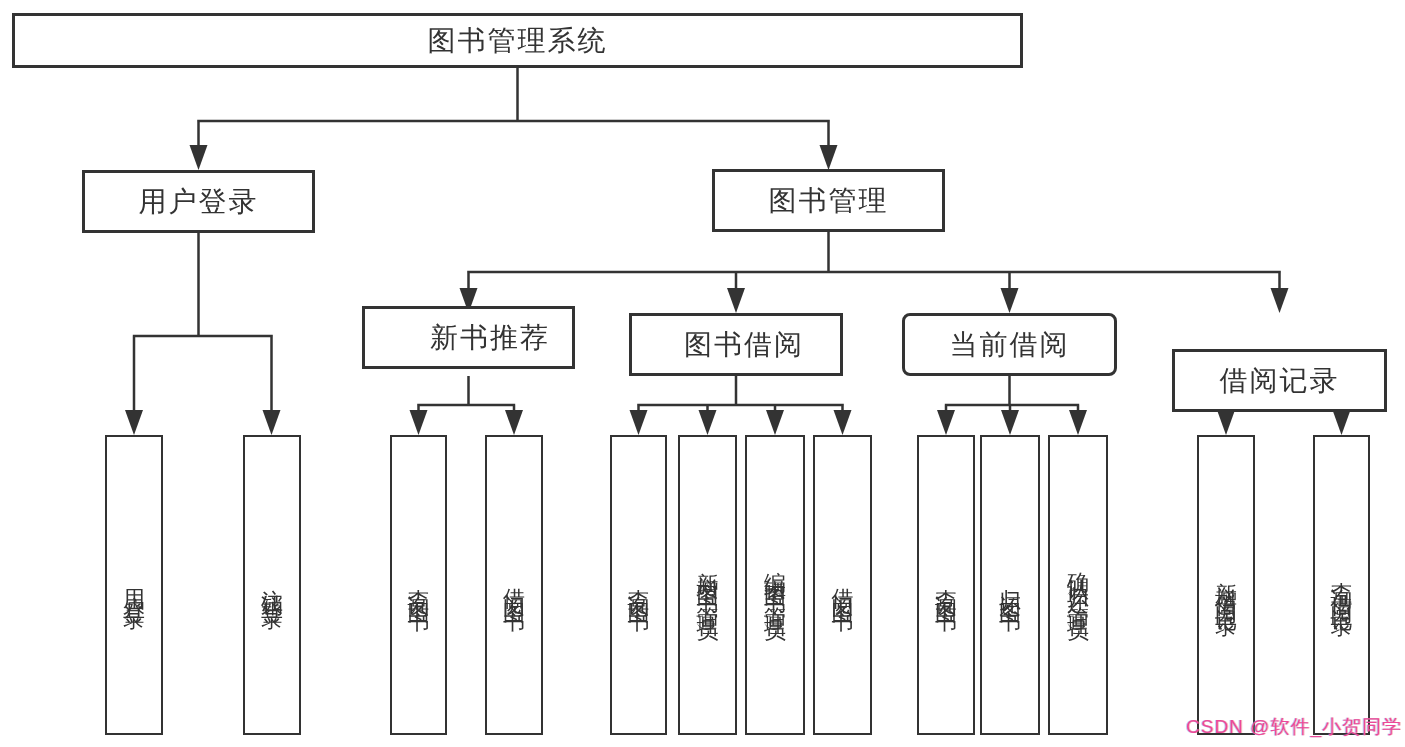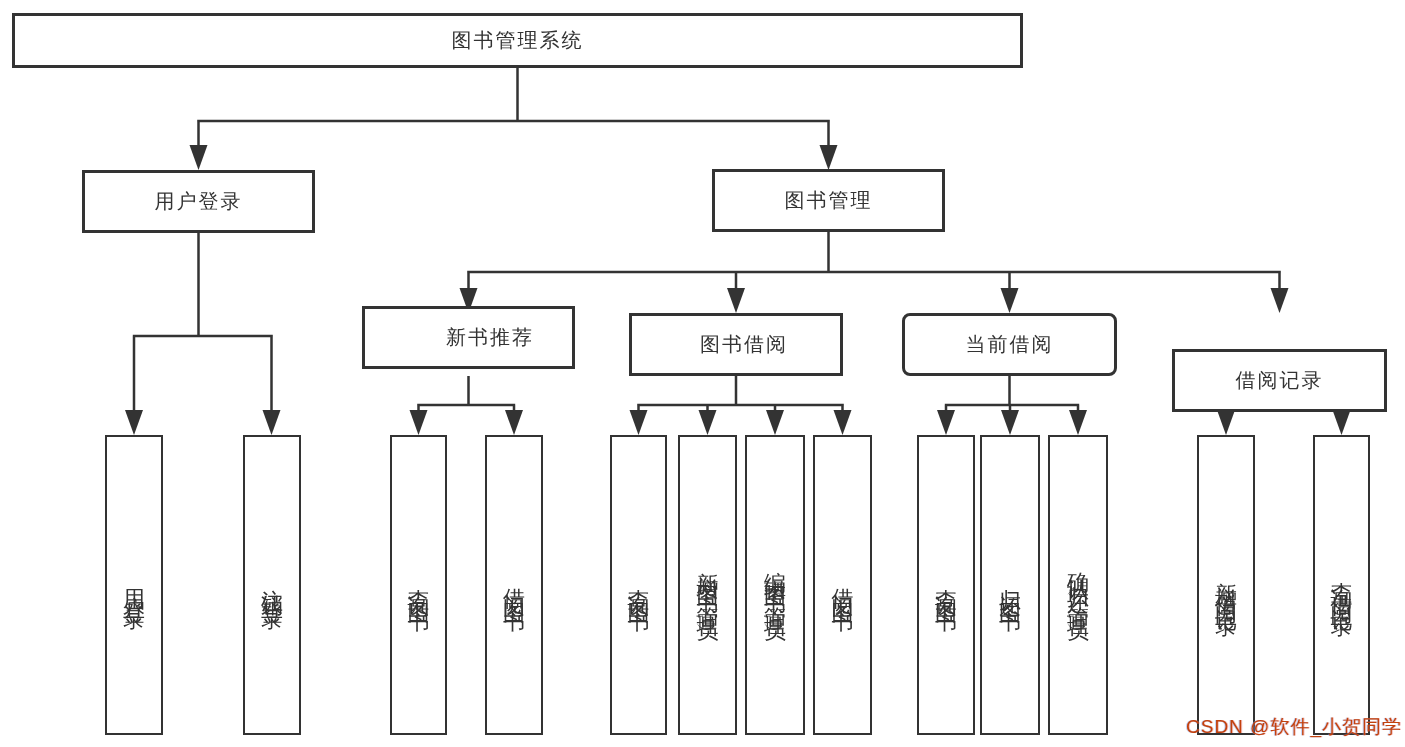--- a/index.html
+++ b/index.html
@@ -21,38 +21,38 @@
     box-sizing: border-box;
     background: #ffffff;
     border: 3px solid #333333;
     display: flex;
     align-items: center;
     justify-content: center;
     color: #333333;
     text-align: center;
   }
   .h-node {
-    font-size: 20px;
+    font-size: 28px;
     letter-spacing: 2px;
     white-space: nowrap;
   }
   .v-node {
     border-width: 2.5px;
     writing-mode: vertical-rl;
     text-orientation: mixed;
     font-size: 22px;
     letter-spacing: 7px;
     line-height: 1.0;
   }
   .watermark {
     position: absolute;
     left: 1186px;
     top: 714px;
     font-size: 19px;
-    color: #c2410c;
+    color: #ec4899;
     letter-spacing: 1px;
     white-space: nowrap;
     text-shadow: 1px 0 rgba(230,120,120,0.45), -1px 0 rgba(120,150,230,0.45);
     z-index: 5;
   }
 </style>
 </head>
 <body>
 
 <div class="canvas">

